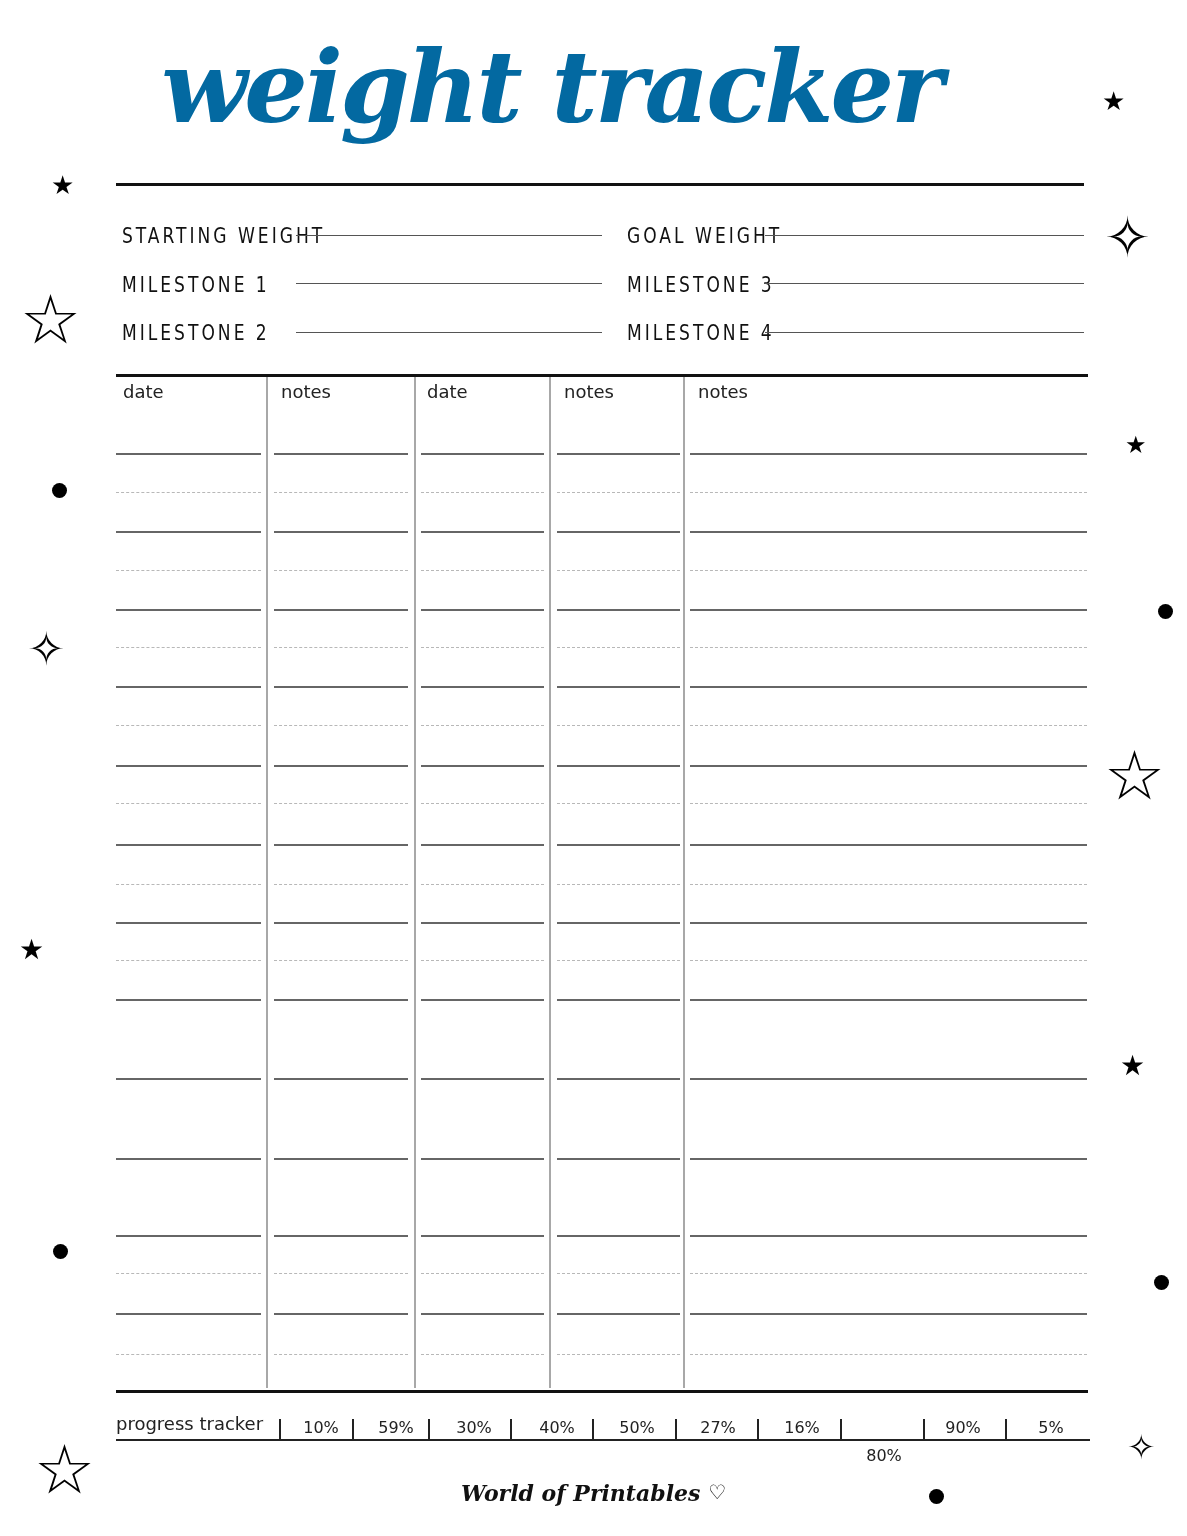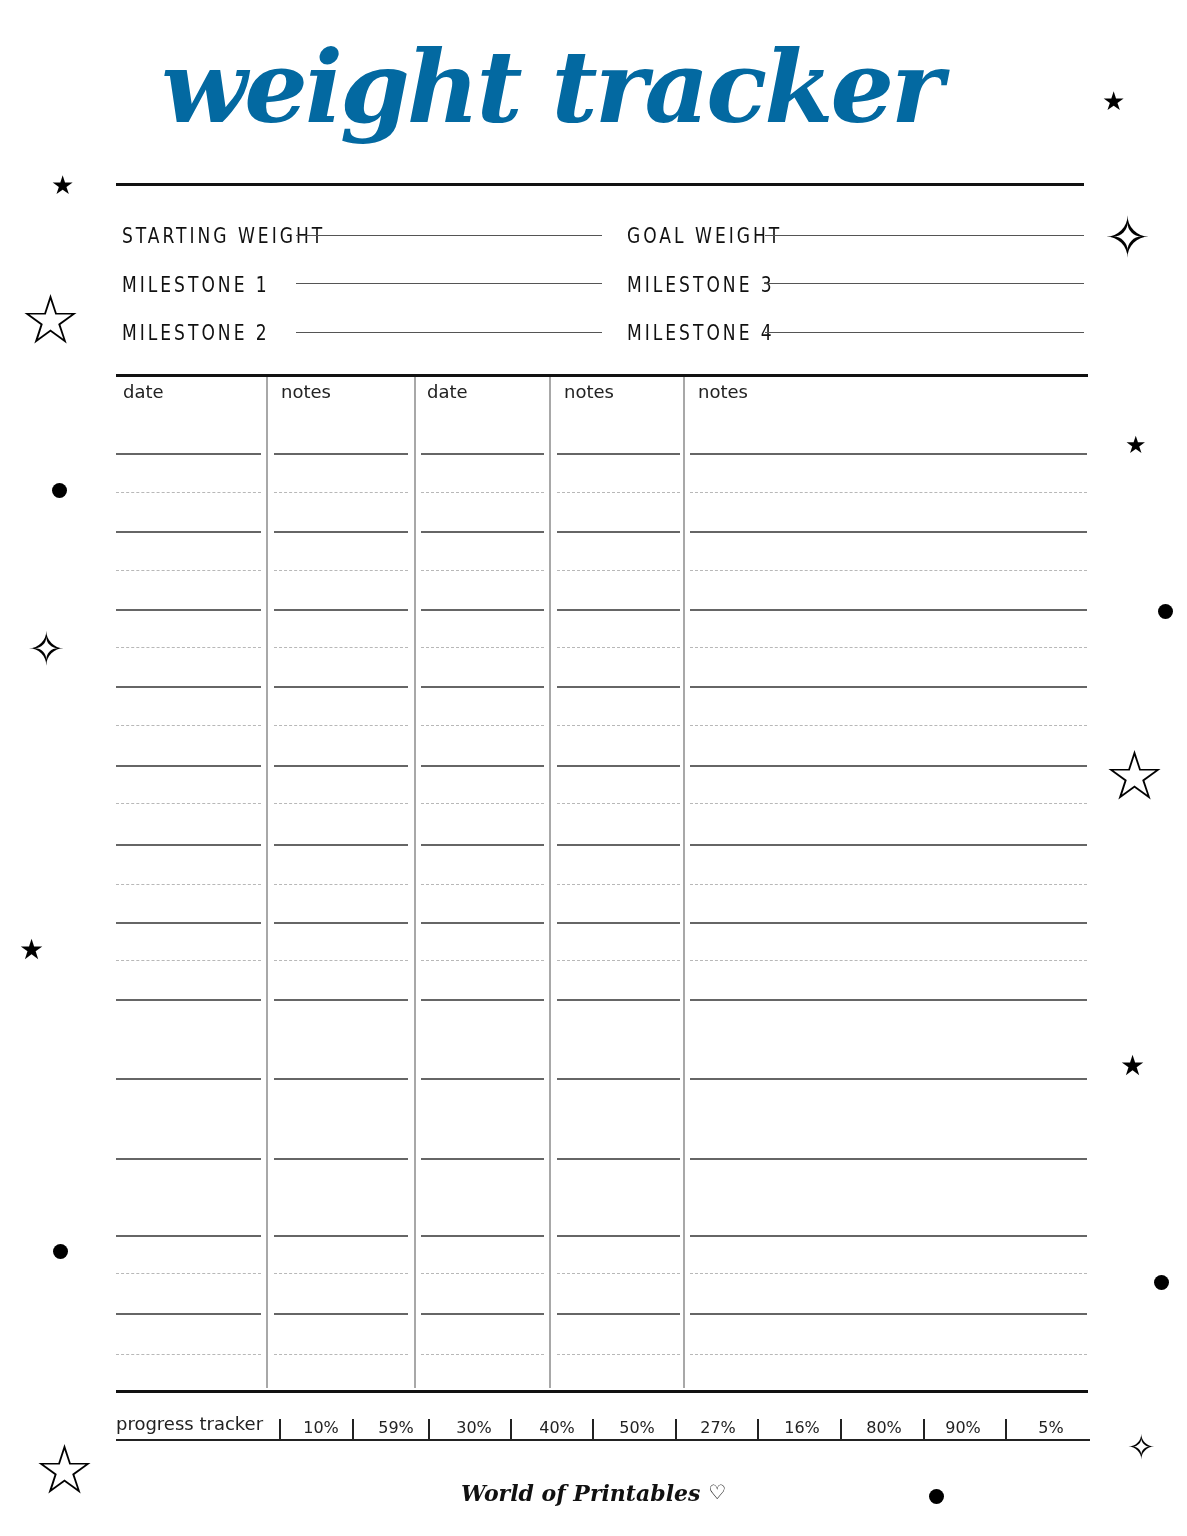--- a/index.html
+++ b/index.html
@@ -191,21 +191,21 @@
     <div class="tick" style="left: 840px;"></div>
     <div class="tick" style="left: 923px;"></div>
     <div class="tick" style="left: 1005px;"></div>
     <div class="pct" style="left: 291px;">10%</div>
     <div class="pct" style="left: 366px;">59%</div>
     <div class="pct" style="left: 444px;">30%</div>
     <div class="pct" style="left: 527px;">40%</div>
     <div class="pct" style="left: 607px;">50%</div>
     <div class="pct" style="left: 688px;">27%</div>
     <div class="pct" style="left: 772px;">16%</div>
-    <div class="pct" style="left: 854px;">80%</div>
+    <div class="pct" style="left: 854px; margin-top: 28px;">80%</div>
     <div class="pct" style="left: 933px;">90%</div>
     <div class="pct" style="left: 1021px;">5%</div>
   </div>
 <div class="abs" style="left:116px; top:1439px; width:974px; height:2px; background:#222;"></div>
 
 <div class="brand">
   <span>World of Printables</span>
   <span style="font-style:normal; font-weight:normal; font-size:20px; vertical-align:top;">♡</span>
 </div>
 

